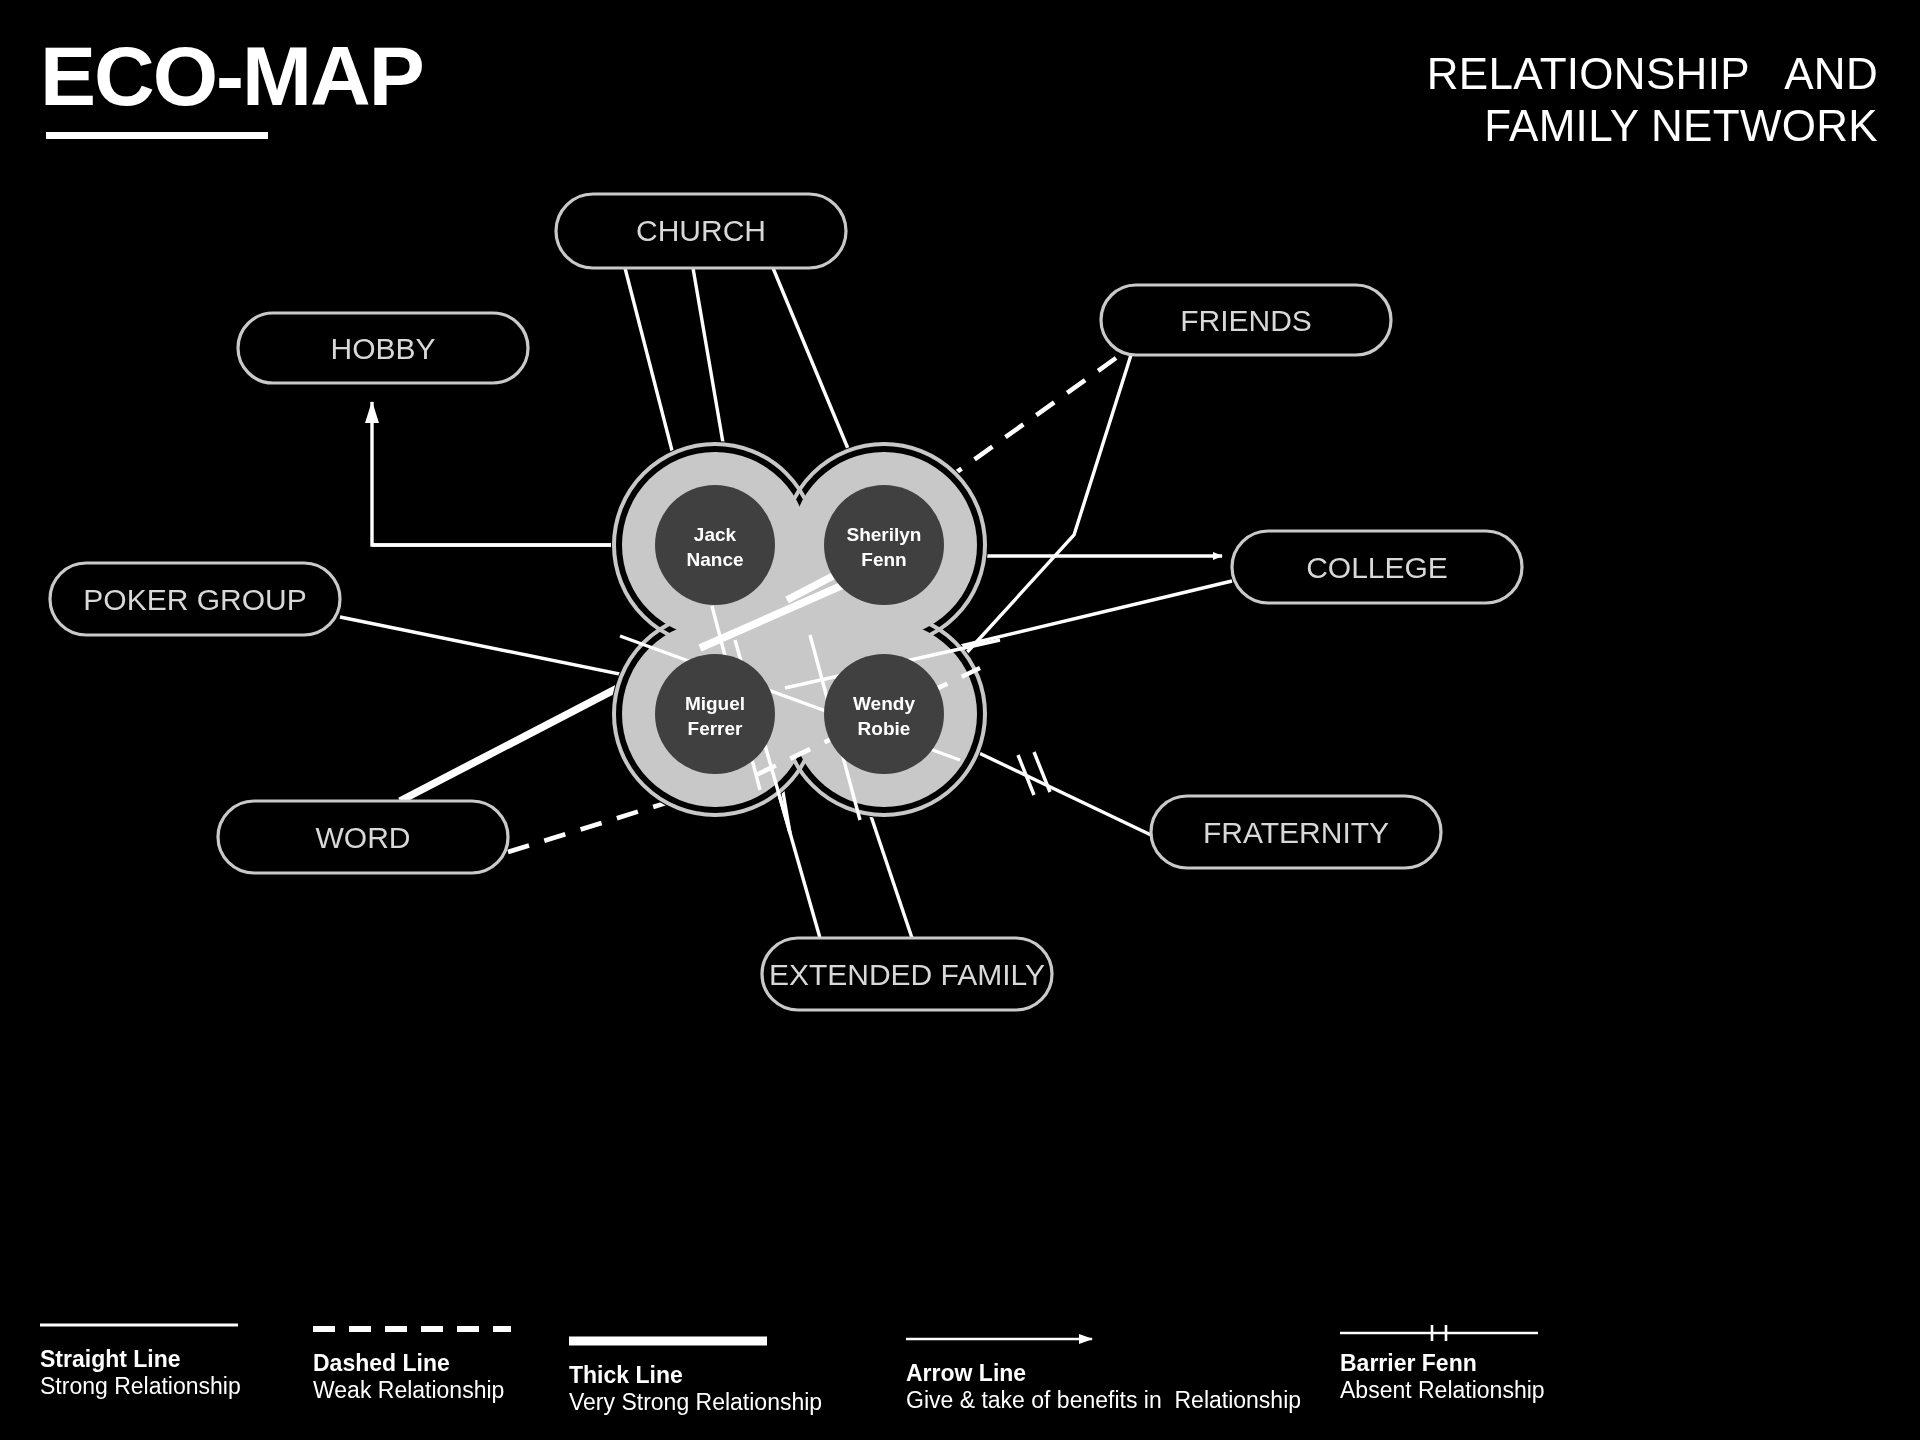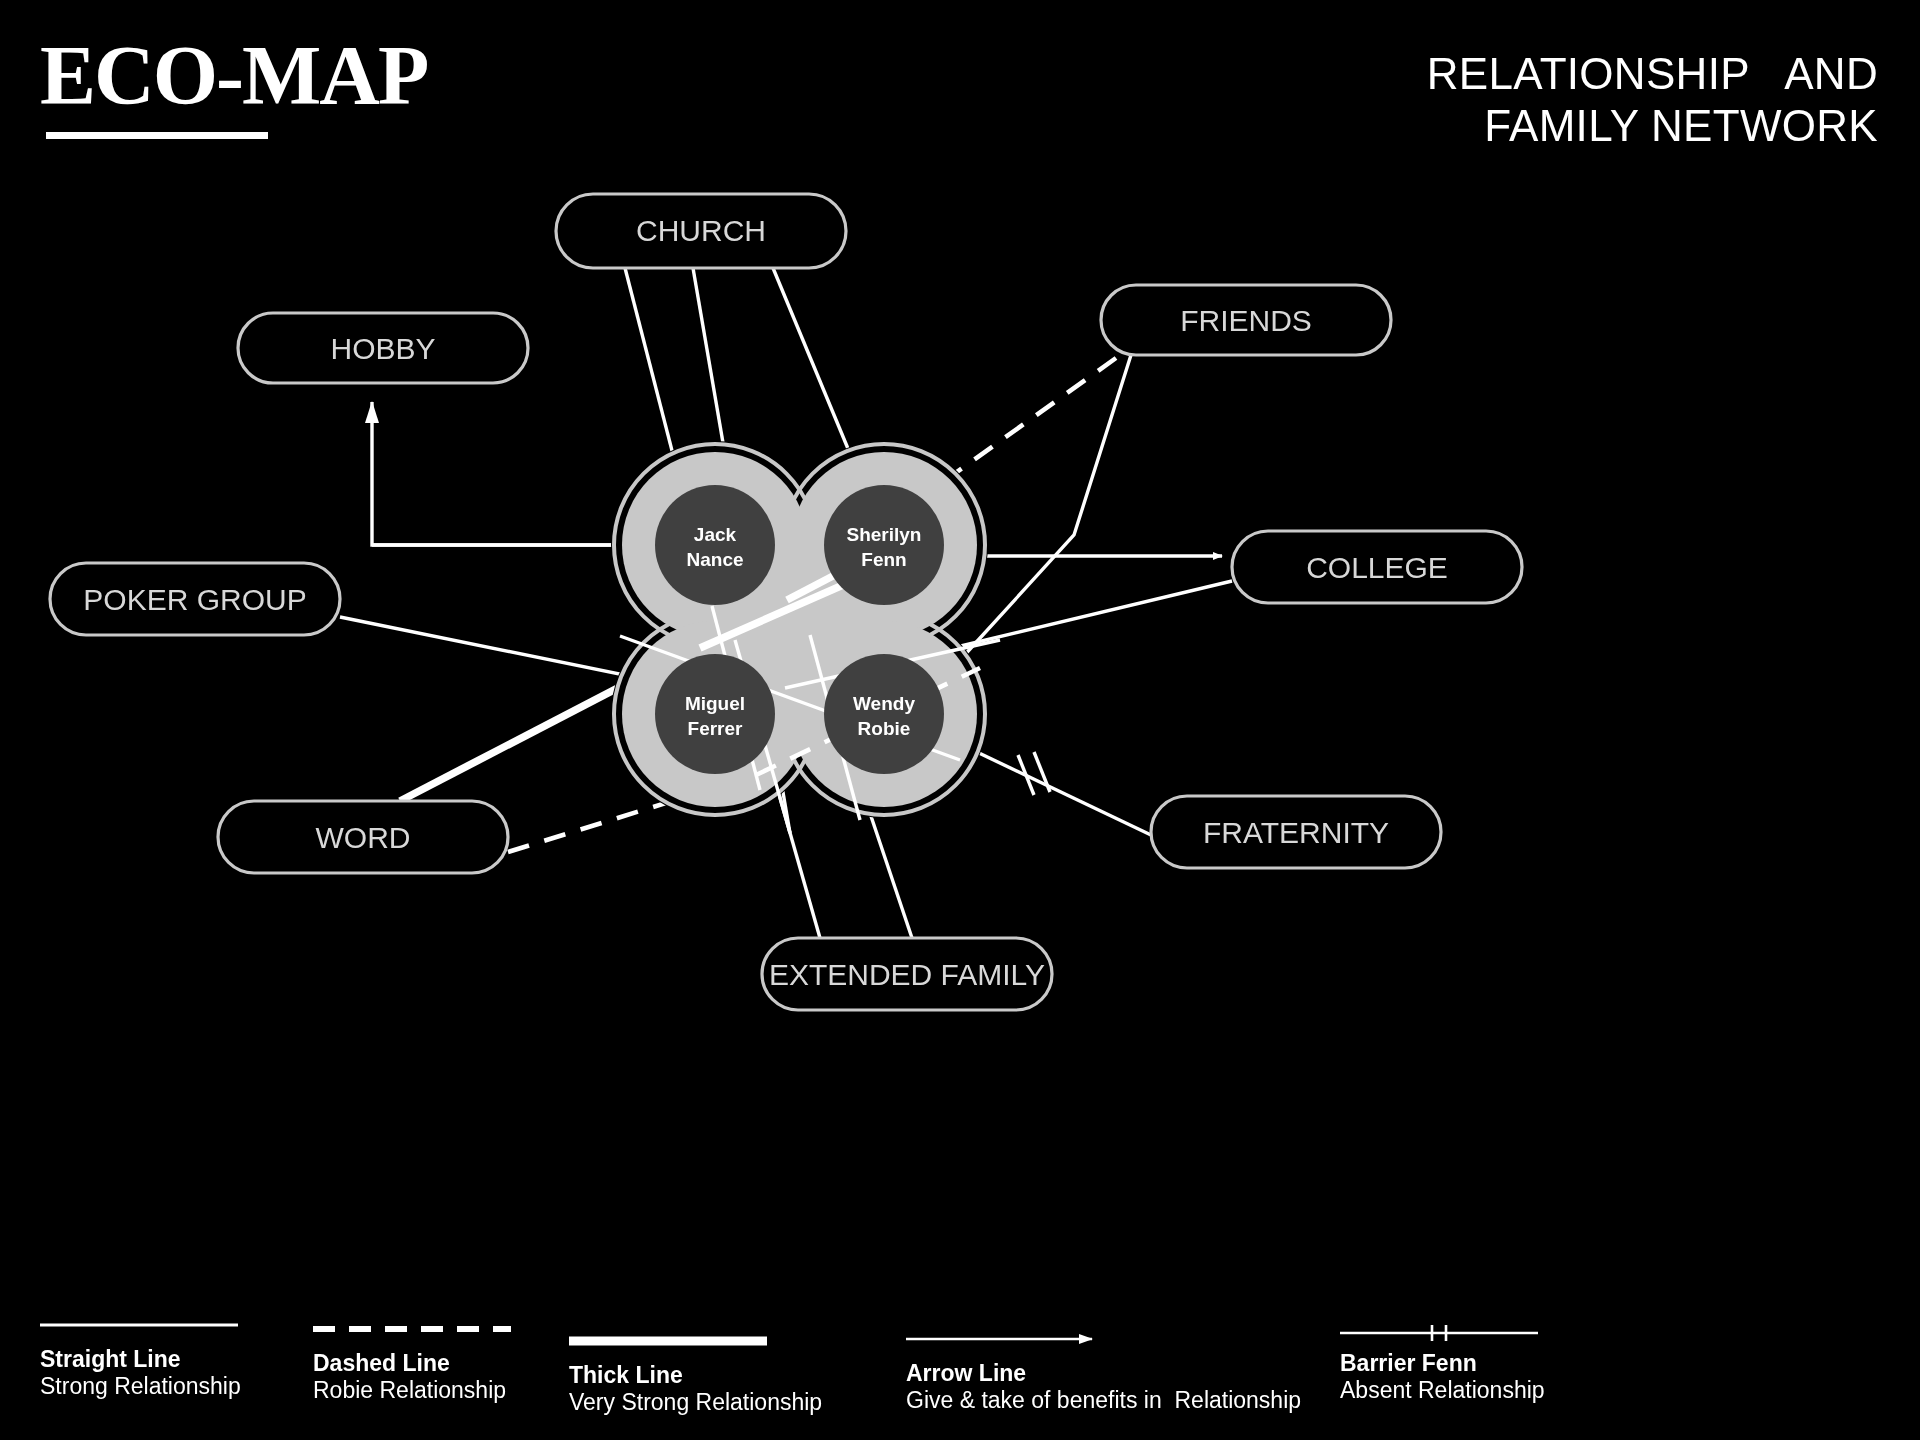--- a/index.html
+++ b/index.html
@@ -27,21 +27,21 @@
     position: absolute;
     left: 40px;
     top: 34px;
   }
   #page-title {
     font-size: 84px;
     font-weight: 900;
     letter-spacing: -2px;
     line-height: 1;
     color: #ffffff;
-    font-family: Liberation Serif, serif;
+    font-family: Liberation Sans, sans-serif;
   }
   #title-rule {
     width: 222px;
     height: 7px;
     background: #ffffff;
     margin-top: 14px;
     margin-left: 6px;
   }
   #header-subtitle {
     position: absolute;
@@ -255,21 +255,21 @@
     <div class="legend-desc">Strong Relationship</div>
   </div>
 
   <div class="legend-item" style="left:313px; top:4px;">
     <div class="legend-sample">
       <svg width="200" height="14">
           <line x1="0" y1="5" x2="198" y2="5" stroke="#ffffff" stroke-width="6" stroke-dasharray="22 14"></line>
         </svg>
     </div>
     <div class="legend-title">Dashed Line</div>
-    <div class="legend-desc">Robie Relationship</div>
+    <div class="legend-desc">Weak Relationship</div>
   </div>
 
   <div class="legend-item" style="left:569px; top:16px;">
     <div class="legend-sample">
       <svg width="200" height="14">
           <line x1="0" y1="5" x2="198" y2="5" stroke="#ffffff" stroke-width="9"></line>
         </svg>
     </div>
     <div class="legend-title">Thick Line</div>
     <div class="legend-desc">Very Strong Relationship</div>

